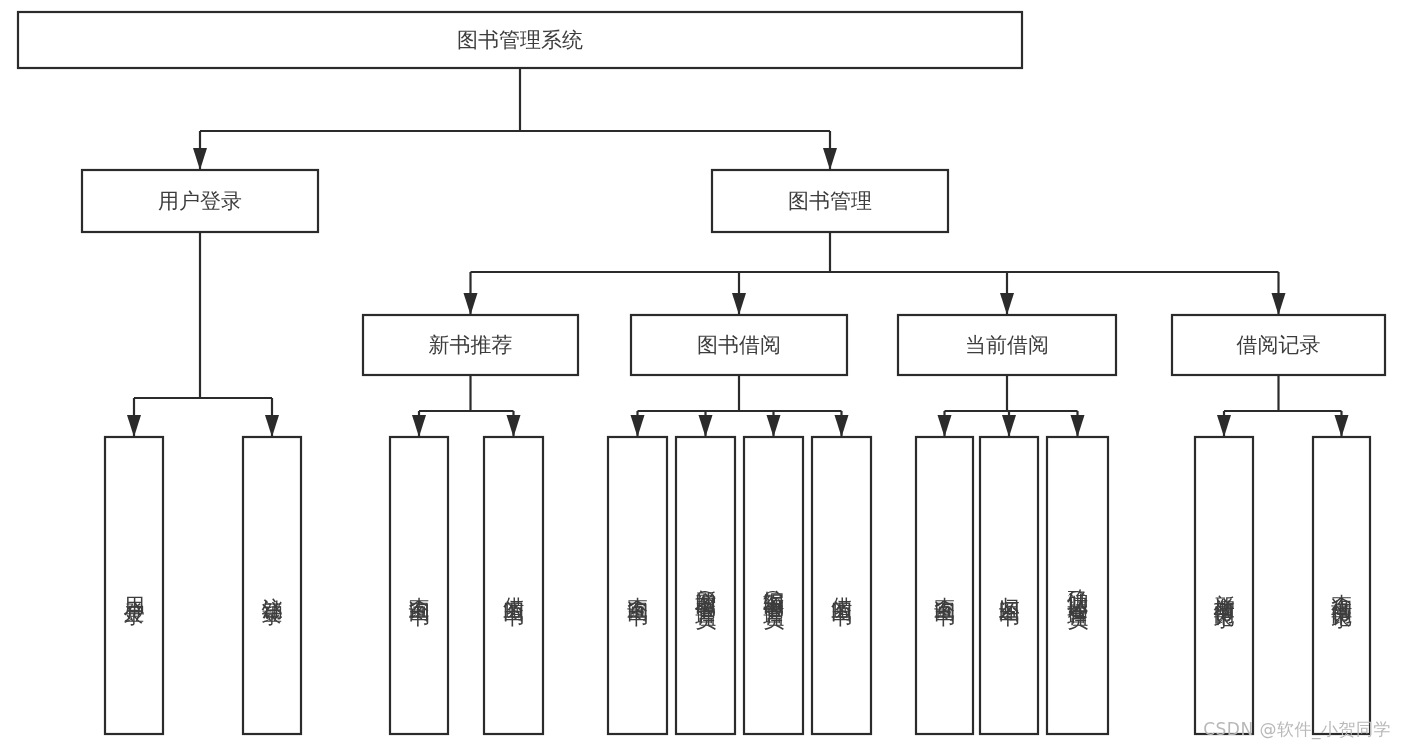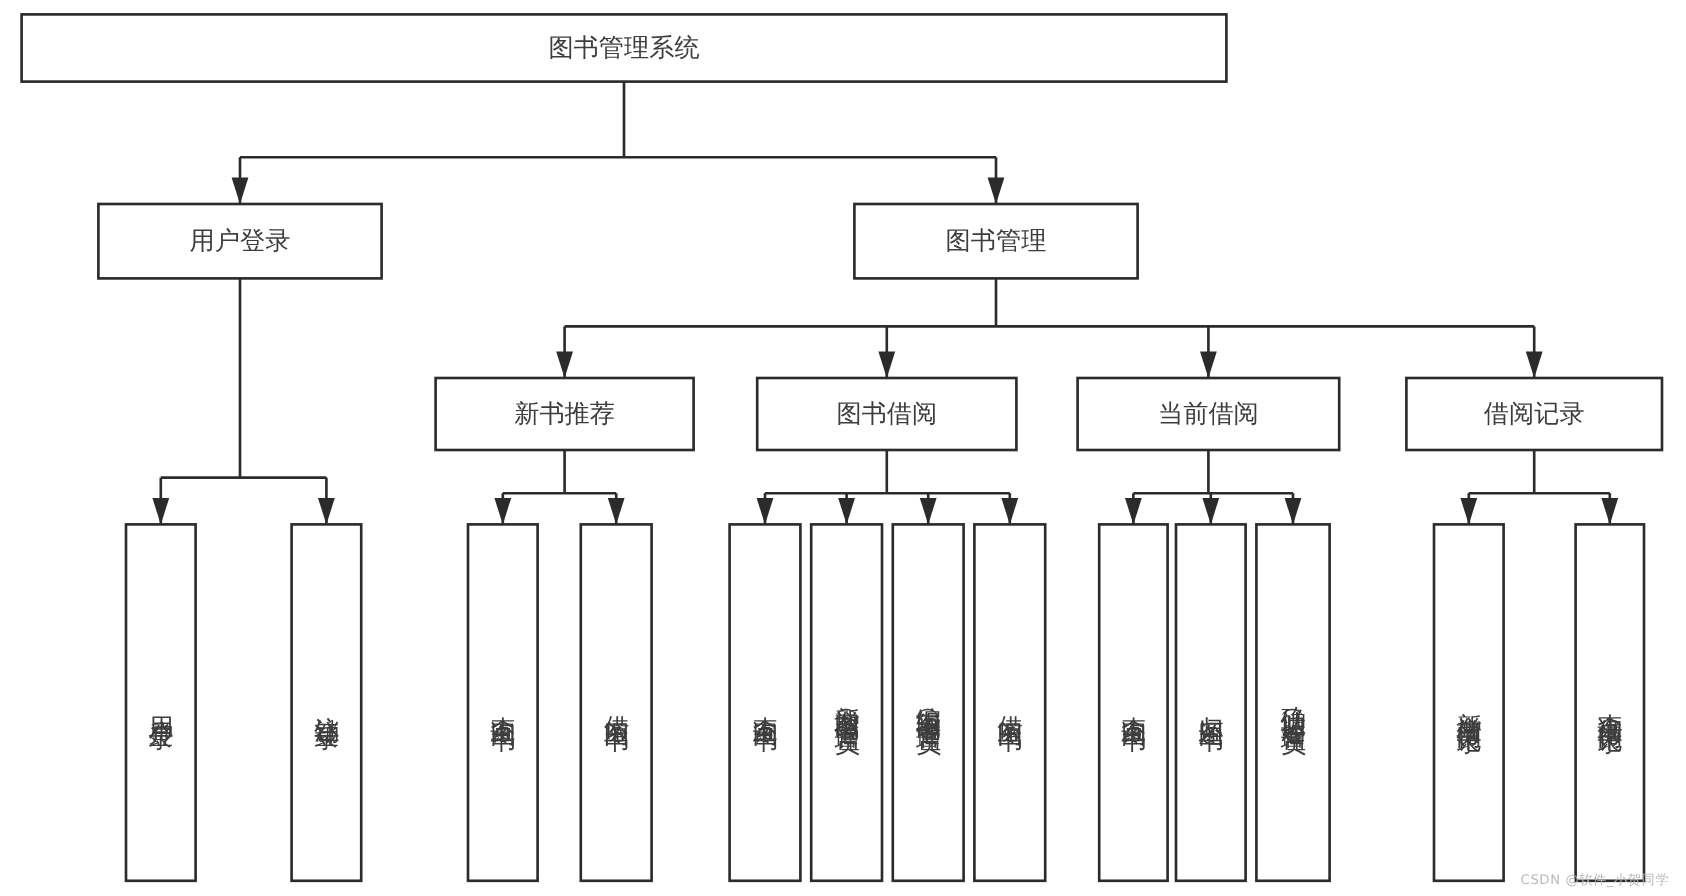--- a/index.html
+++ b/index.html
@@ -63,21 +63,21 @@
     color: #3d3d3d;
     letter-spacing: 3px;
     white-space: nowrap;
     text-align: center;
   }
   .watermark {
     position: absolute;
     right: 14px;
     bottom: 6px;
     font-family: "DejaVu Sans", "Liberation Sans", sans-serif;
-    font-size: 11px;
+    font-size: 17px;
     color: #b9b9b9;
     letter-spacing: 0.5px;
     white-space: nowrap;
   }
 </style>
 </head>
 <body>
 
 <div id="diagram-root">
   <svg class="flow-canvas" viewBox="0 0 1405 747">

